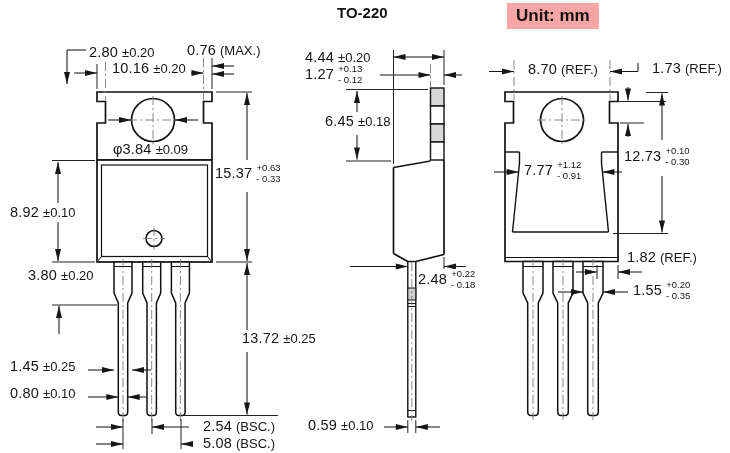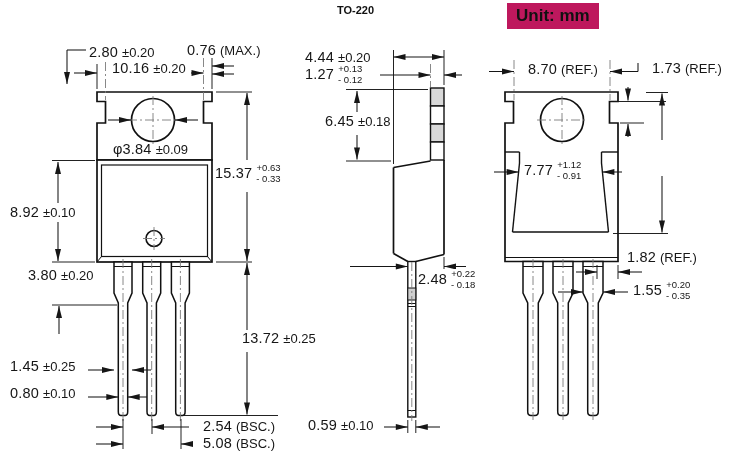--- a/index.html
+++ b/index.html
@@ -6,23 +6,23 @@
   #canvas{position:relative;width:730px;height:453px;background:#ffffff;overflow:hidden;
           font-family:"Liberation Sans",sans-serif;}
   svg{position:absolute;left:0;top:0;}
   .dim{position:absolute;display:flex;align-items:center;gap:4px;
        font-size:14.5px;color:#161616;background:#fff;padding:0 1px;
        line-height:1.05;white-space:nowrap;}
   .dim .v{letter-spacing:0.2px;}
   .dim .tol{font-size:13px;padding-top:1px;}
   .dim .frac{display:flex;flex-direction:column;font-size:9.5px;line-height:1.15;
              text-align:right;padding-top:0;}
-  .title{position:absolute;font-weight:bold;font-size:11px;color:#111;}
+  .title{position:absolute;font-weight:bold;font-size:15px;color:#111;}
   .unitbox{position:absolute;font-weight:bold;font-size:17px;color:#111;
-           background:#be185d;padding:3px 9px;}
+           background:#fca5a5;padding:3px 9px;}
 </style>
 </head>
 <body>
 
 <div id="canvas">
 
 <svg width="730" height="453" viewBox="0 0 730 453">
   <defs>
     <marker id="ah" markerUnits="userSpaceOnUse" markerWidth="13" markerHeight="8" refX="12.4" refY="4" orient="auto-start-reverse">
       <path d="M0.4,1 L12.4,4 L0.4,7 Z" fill="#161616"></path>
@@ -301,20 +301,27 @@
   </div>
 
   <div class="dim" style="left:527px;top:62px">
     <span class="v">8.70</span>
     <span class="tol">(REF.)</span>
   </div>
   <div class="dim" style="left:651px;top:61px">
     <span class="v">1.73</span>
     <span class="tol">(REF.)</span>
   </div>
+  <div class="dim" style="left:623px;top:146px">
+    <span class="v">12.73</span>
+    <span class="frac">
+      <span>+0.10</span>
+      <span>- 0.30</span>
+    </span>
+  </div>
   <div class="dim" style="left:523px;top:160px">
     <span class="v">7.77</span>
     <span class="frac">
       <span>+1.12</span>
       <span>- 0.91</span>
     </span>
   </div>
   <div class="dim" style="left:626px;top:250px">
     <span class="v">1.82</span>
     <span class="tol">(REF.)</span>

